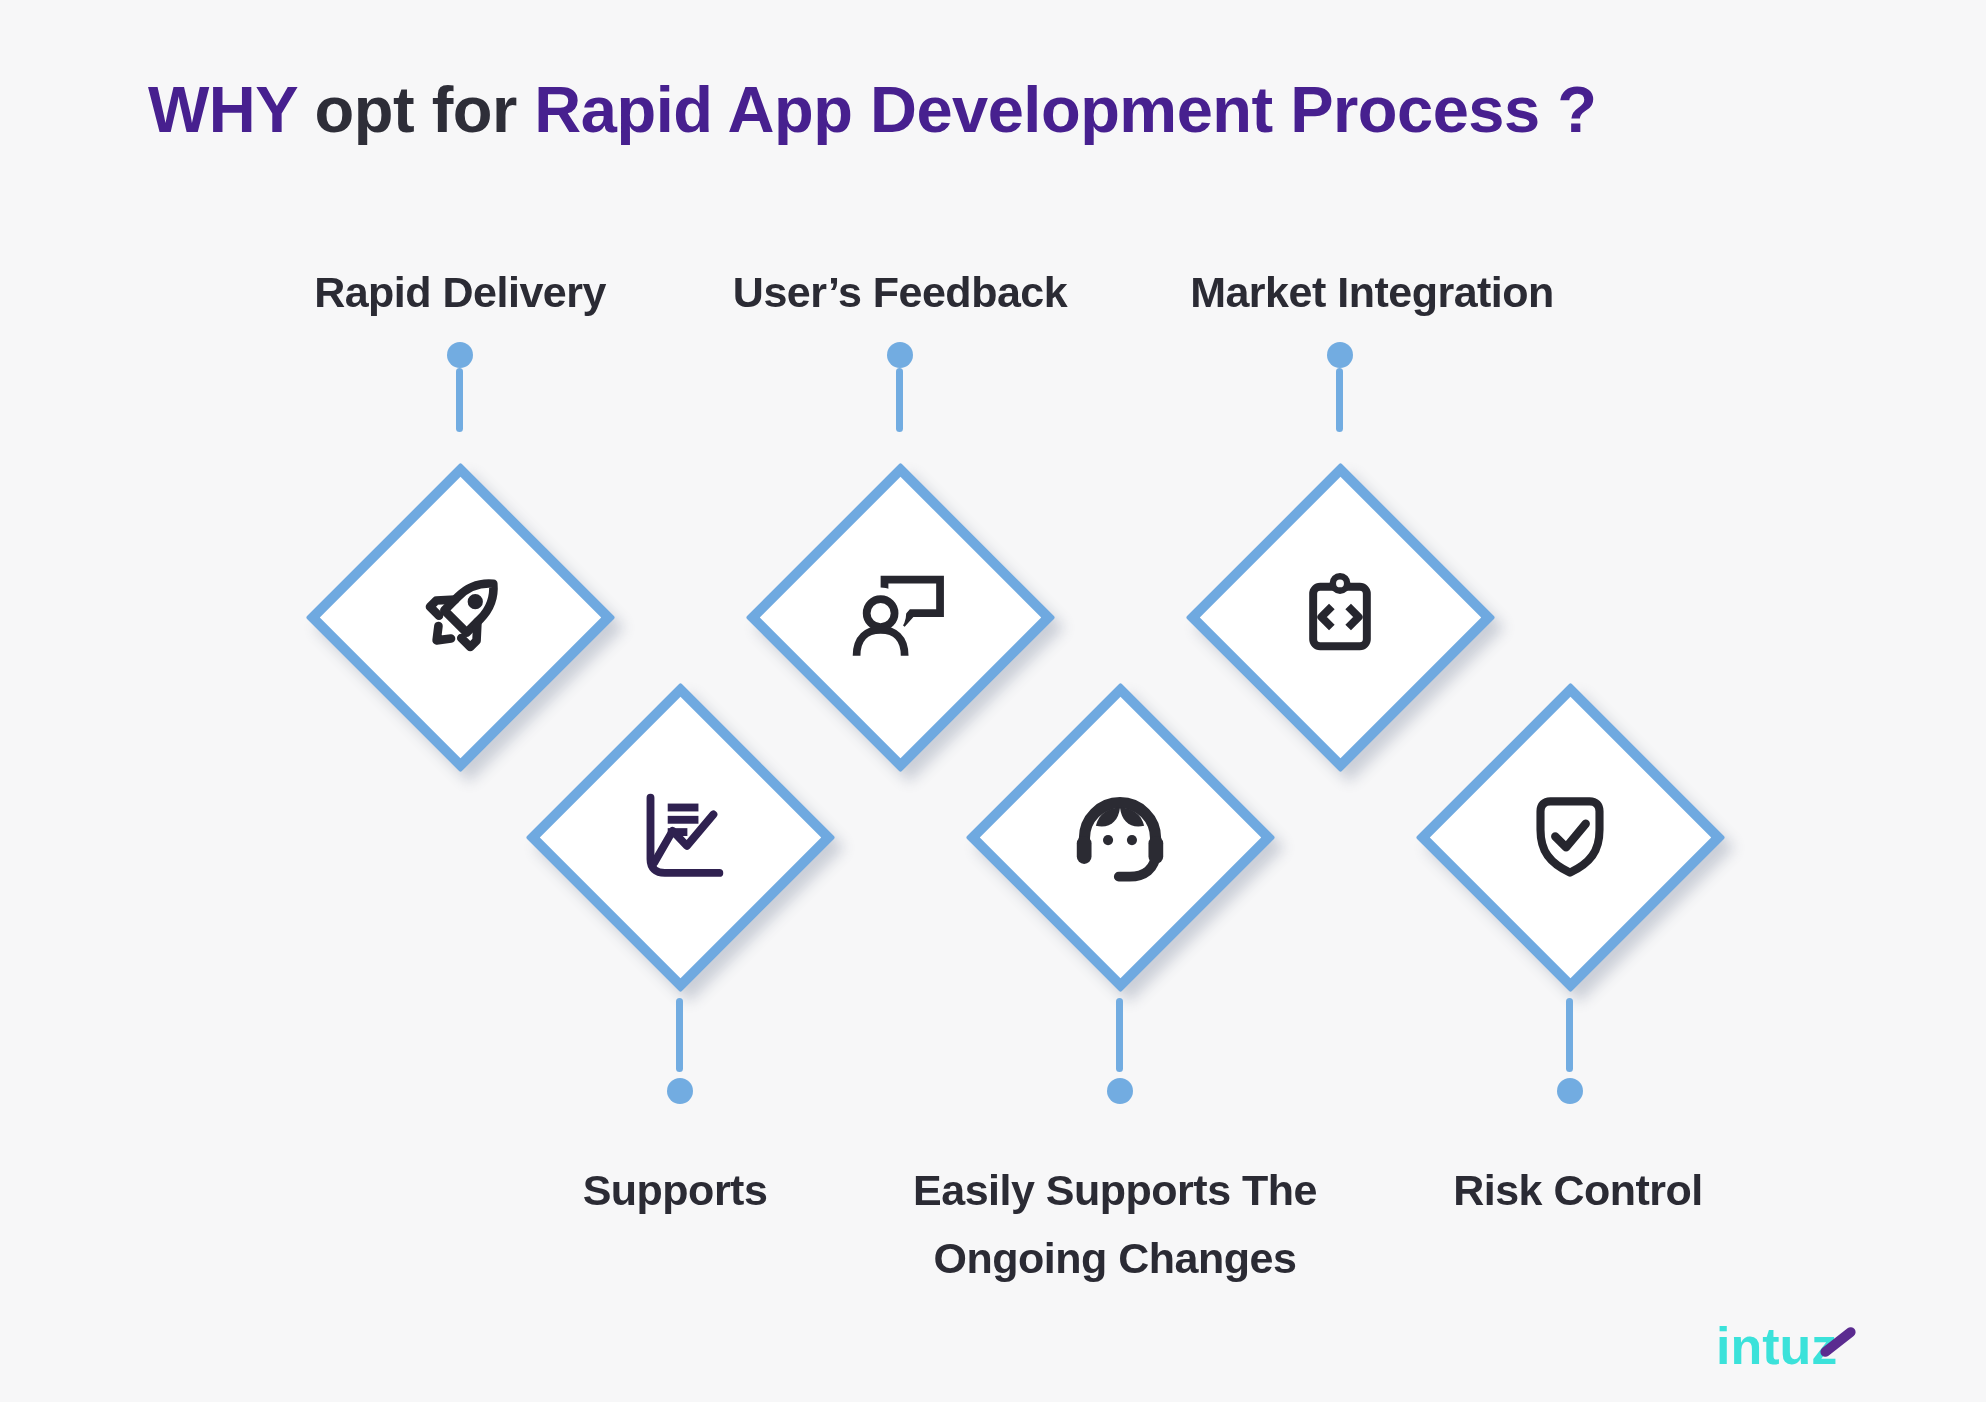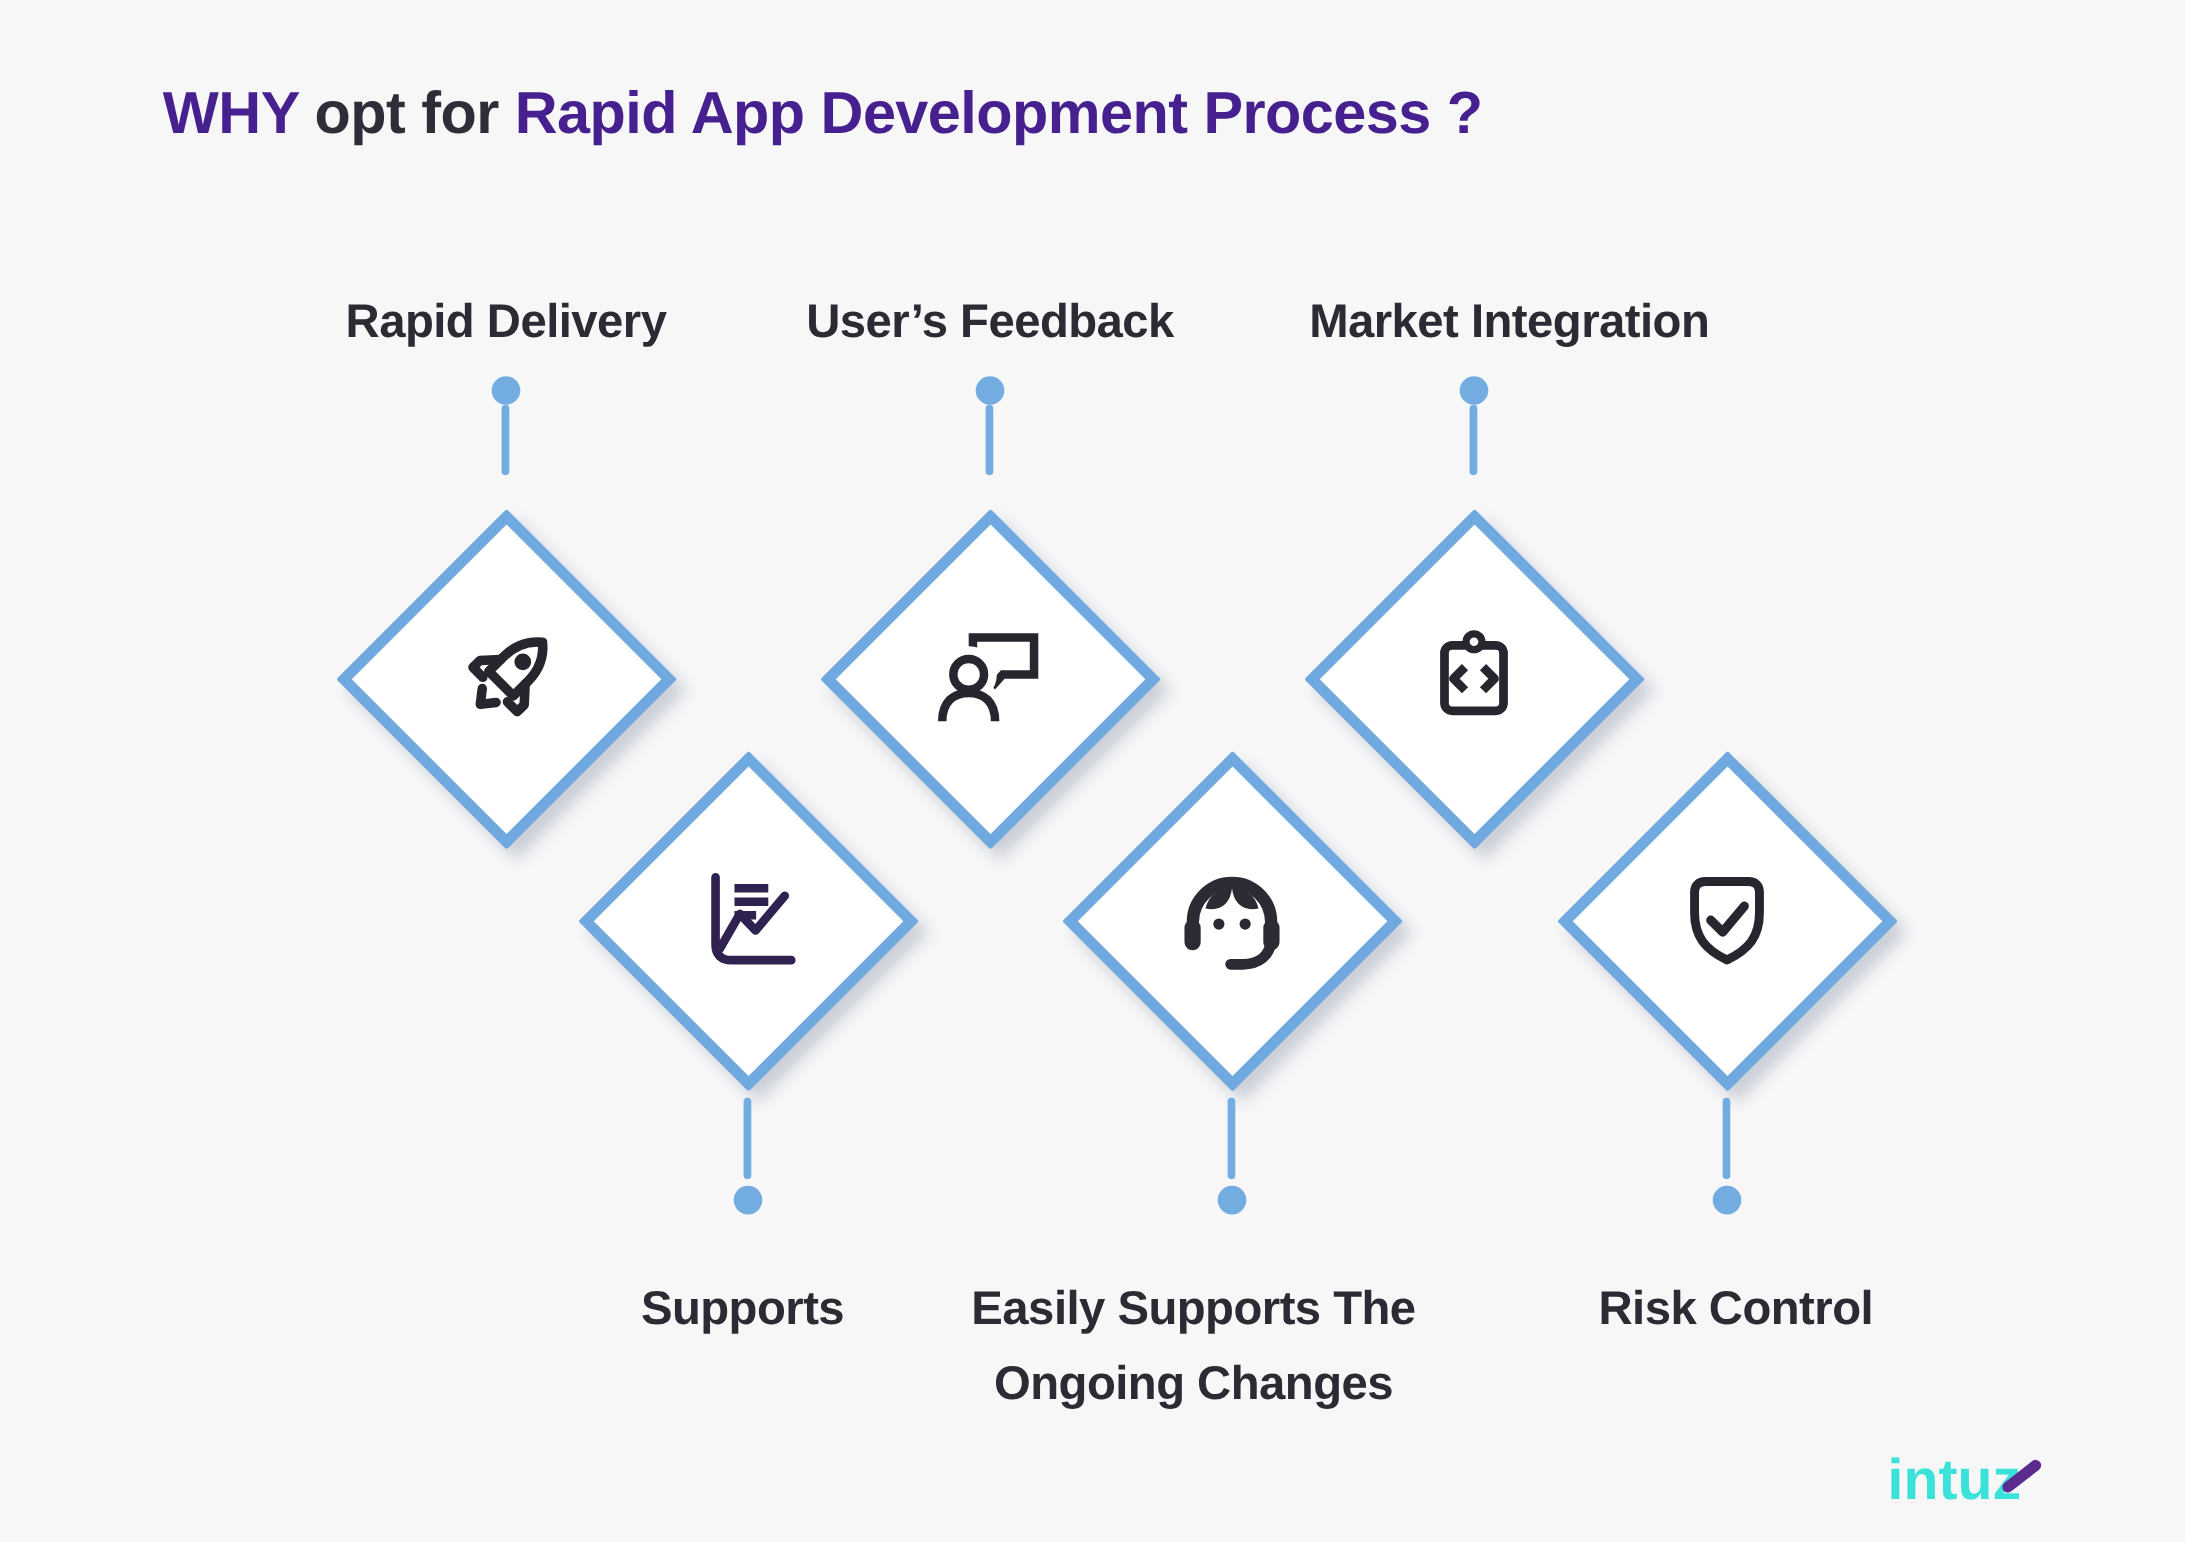--- a/index.html
+++ b/index.html
@@ -5,21 +5,21 @@
   * { margin:0; padding:0; box-sizing:border-box; }
   html,body { width:1986px; height:1402px; }
   body {
     position:relative;
     background:#f7f7f8;
     font-family:"Liberation Sans", sans-serif;
     overflow:hidden;
   }
   .title {
     position:absolute; left:148px; top:72px;
-    font-size:54px; font-weight:700; letter-spacing:-0.5px;
+    font-size:65px; font-weight:700; letter-spacing:-0.5px;
     white-space:nowrap;
   }
   .title .purple { color:#47208f; }
   .title .dark   { color:#2e2e38; }
 
   .feature-label {
     position:absolute; width:500px; text-align:center;
     font-size:43px; font-weight:700; color:#2b2b34; letter-spacing:-0.5px;
     line-height:68px;
   }
@@ -149,21 +149,21 @@
       <rect x="35.2" y="23.6" width="5.8" height="11" rx="2.9"></rect>
       <path d="M24 12.5 C19.2 12.5 15.7 14.8 14.5 19.6 C19.8 20.8 23.3 18 24 12.5 Z"></path>
       <path d="M24 12.5 C28.8 12.5 32.3 14.8 33.5 19.6 C28.2 20.8 24.7 18 24 12.5 Z"></path>
       <circle cx="19.3" cy="25.2" r="2"></circle>
       <circle cx="28.7" cy="25.2" r="2"></circle>
     </g>
   </svg>
 </div>
 <div class="connector" style="left:1116px; top:998px; height:74px;"></div>
 <div class="dot" style="left:1107px; top:1078px;"></div>
-<div class="feature-label" style="left:835px; top:1156px;">
+<div class="feature-label" style="left:865px; top:1156px;">
   <span>Easily Supports The</span>
   <span>Ongoing Changes</span>
 </div>
 
 <div class="diamond-wrap" style="left:1415px; top:682px;">
   <div class="diamond"></div>
   <svg class="icon" width="118" height="118" viewBox="0 0 48 48">
     <g fill="none" stroke="#26262e" stroke-linejoin="round" stroke-linecap="round">
       <path d="M16 9.5 L32 9.5 C34.5 9.5 36 11 36 13.5 L36 21 C36 29.8 32.2 34.6 24 38.5 C15.8 34.6 12 29.8 12 21 L12 13.5 C12 11 13.5 9.5 16 9.5 Z" stroke-width="3.3"></path>
       <path d="M18 23.8 L22.4 28.2 L30.4 18.6" stroke-width="3.4"></path>

